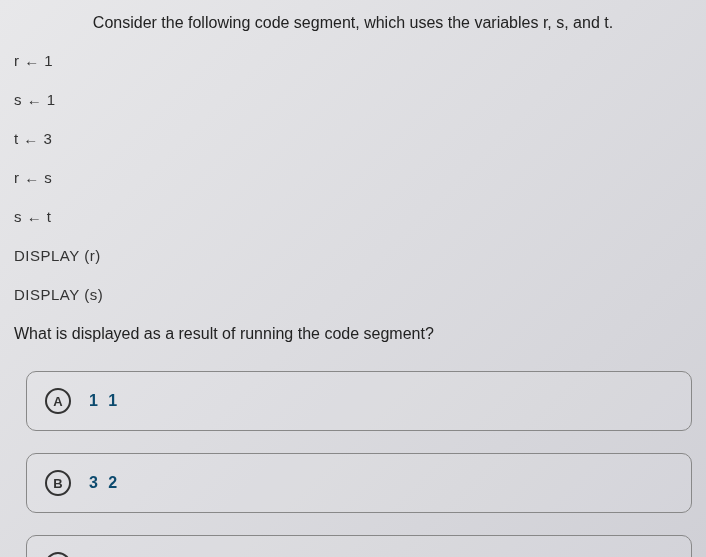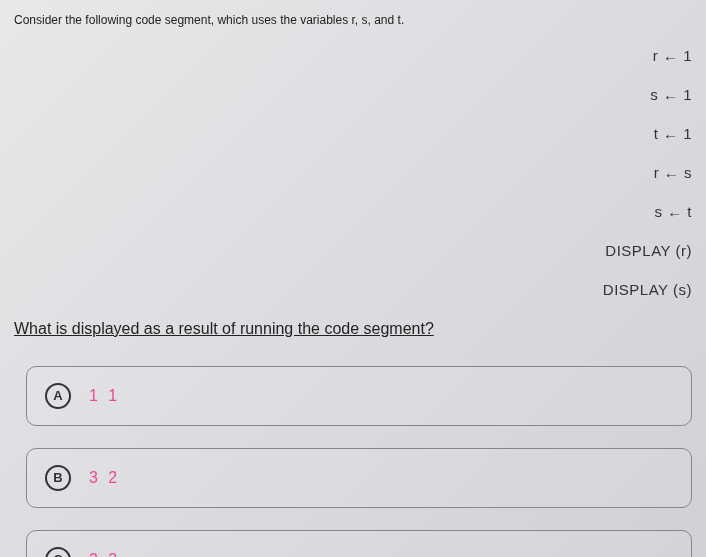--- a/index.html
+++ b/index.html
@@ -10,38 +10,37 @@
     body {
       width: 706px;
       height: 557px;
       background: linear-gradient(135deg, #e8e8ea 0%, #dcdce0 50%, #d0d0d6 100%);
       font-family: Arial, Helvetica, sans-serif;
       color: #2a2a2a;
       overflow: hidden;
       padding: 12px 14px;
     }
     .question-intro {
-      font-size: 12px;
+      font-size: 16px;
       color: #222;
       margin-bottom: 18px;
       line-height: 1.4;
+      text-align: center;
     }
     .code-line {
       font-size: 15px;
       color: #333;
       margin-bottom: 22px;
       letter-spacing: 0.5px;
-      text-align: right;
     }
     .question-prompt {
       font-size: 16px;
       color: #222;
       margin-top: 6px;
       margin-bottom: 28px;
-      text-decoration: underline;
     }
     .answer-option {
       border: 1px solid #888;
       border-radius: 10px;
       padding: 16px 18px;
       margin-bottom: 22px;
       background: rgba(255,255,255,0.08);
       display: flex;
       align-items: center;
       gap: 18px;
@@ -55,32 +54,33 @@
       display: flex;
       align-items: center;
       justify-content: center;
       font-size: 13px;
       font-weight: bold;
       color: #333;
       flex-shrink: 0;
     }
     .option-text {
       font-size: 16px;
-      color: #ec4899;
+      color: #0c4a6e;
       letter-spacing: 3px;
+      font-weight: bold;
     }
   </style>
 </head>
 <body>
 
 <div class="question-intro">Consider the following code segment, which uses the variables r, s, and t.</div>
 
 <div class="code-line">r ← 1</div>
 <div class="code-line">s ← 1</div>
-<div class="code-line">t ← 1</div>
+<div class="code-line">t ← 3</div>
 <div class="code-line">r ← s</div>
 <div class="code-line">s ← t</div>
 <div class="code-line">DISPLAY (r)</div>
 <div class="code-line">DISPLAY (s)</div>
 
 <div class="question-prompt">What is displayed as a result of running the code segment?</div>
 
 <div class="answer-option">
   <div class="option-circle">A</div>
   <div class="option-text">1 1</div>

